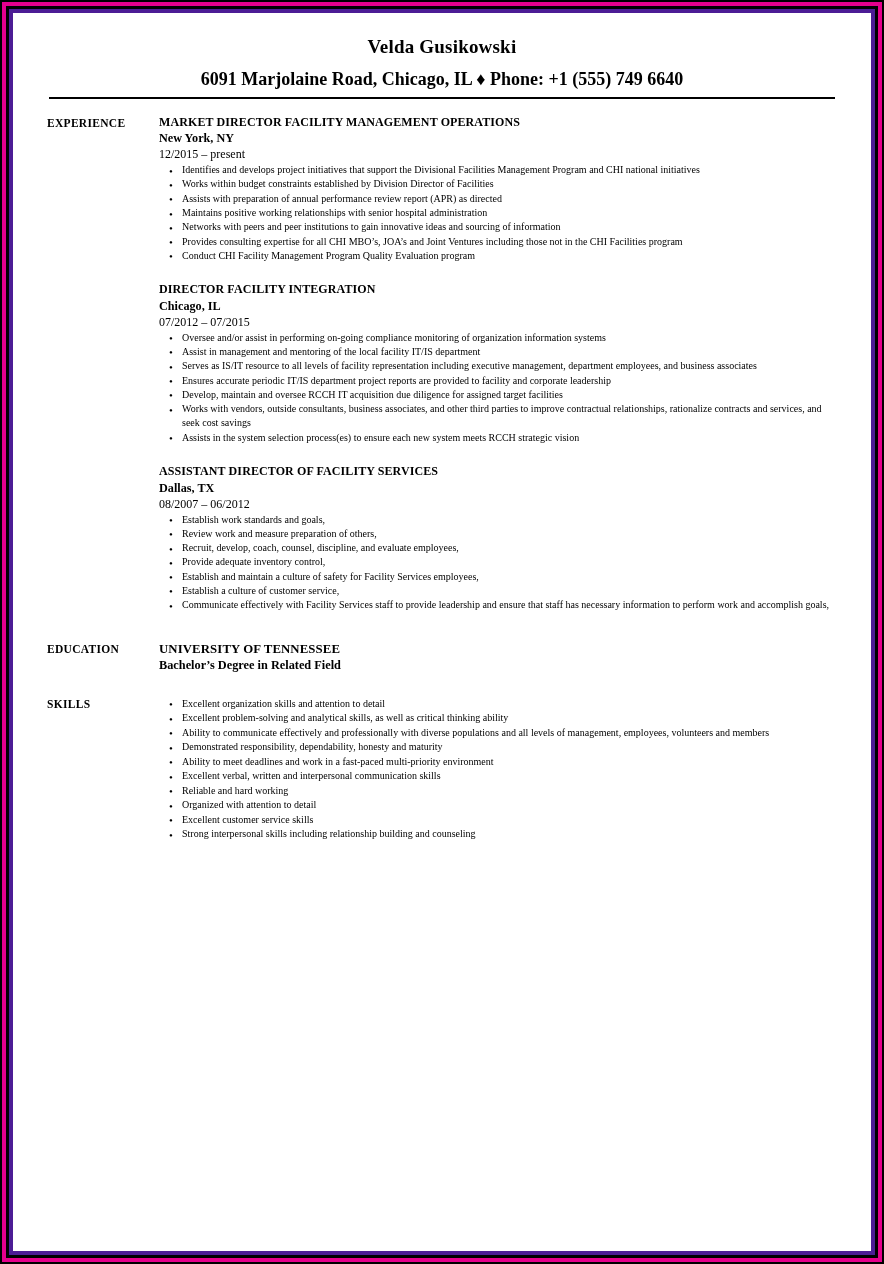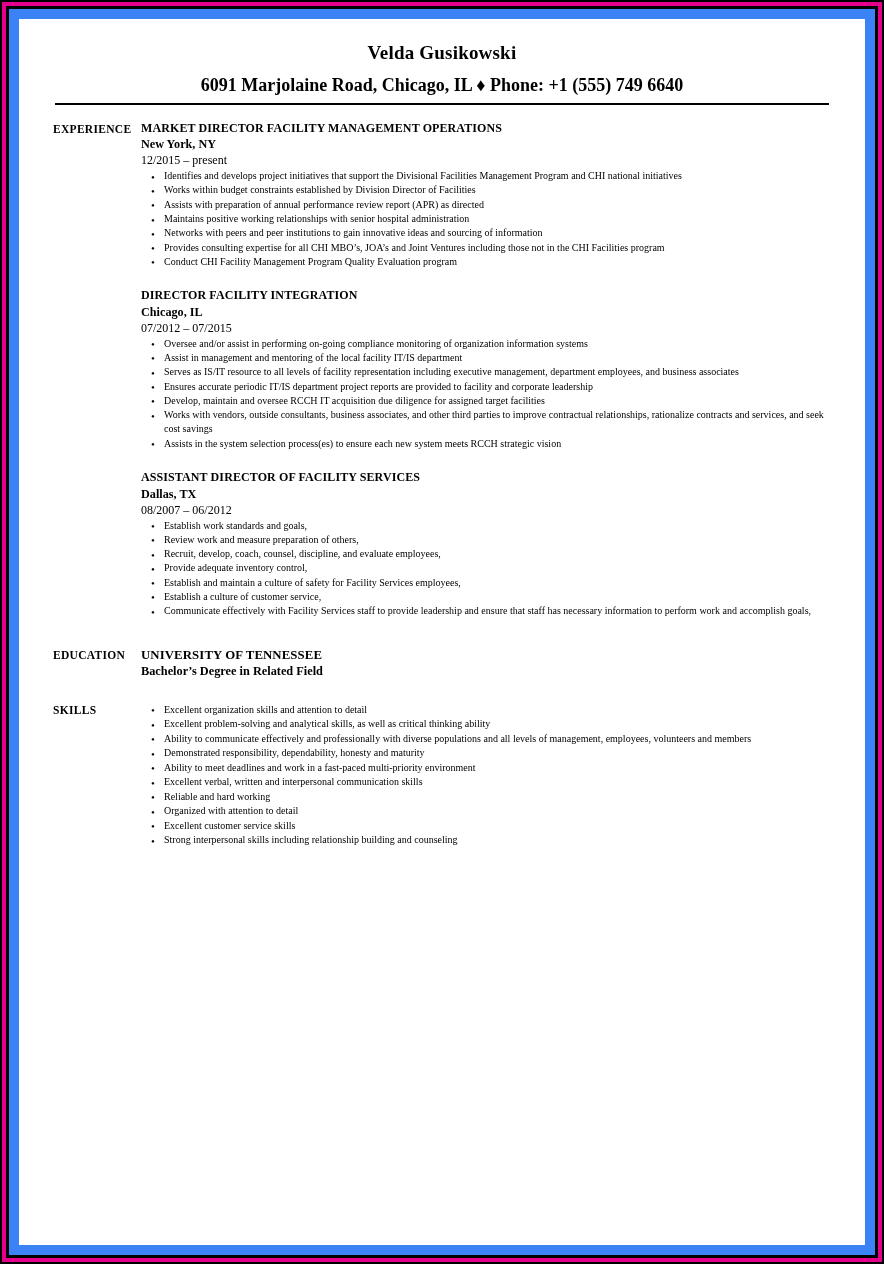--- a/index.html
+++ b/index.html
@@ -33,22 +33,22 @@
     box-sizing: border-box;
     width: 100%;
     height: 100%;
     background: #000000;
     padding: 3px;
   }
   .frame-yellow {
     box-sizing: border-box;
     width: 100%;
     height: 100%;
-    background: #3b82f6;
-    padding: 10px;
+    background: #4c1d95;
+    padding: 4px;
   }
   .page {
     box-sizing: border-box;
     width: 100%;
     height: 100%;
     background: #ffffff;
     position: relative;
     overflow: hidden;
   }
 
@@ -75,20 +75,21 @@
     margin: 7px 36px 0 36px;
     border-top: 2.5px solid #000;
     height: 0;
     font-size: 0;
   }
 
   
   .section {
     display: flex;
     align-items: flex-start;
+    gap: 24px;
   }
   .section-experience { margin-top: 16px; }
   .section-education  { margin-top: 28px; }
   .section-skills     { margin-top: 22px; }
 
   .section-label {
     width: 122px;
     flex: 0 0 122px;
     padding-left: 34px;
     box-sizing: border-box;

